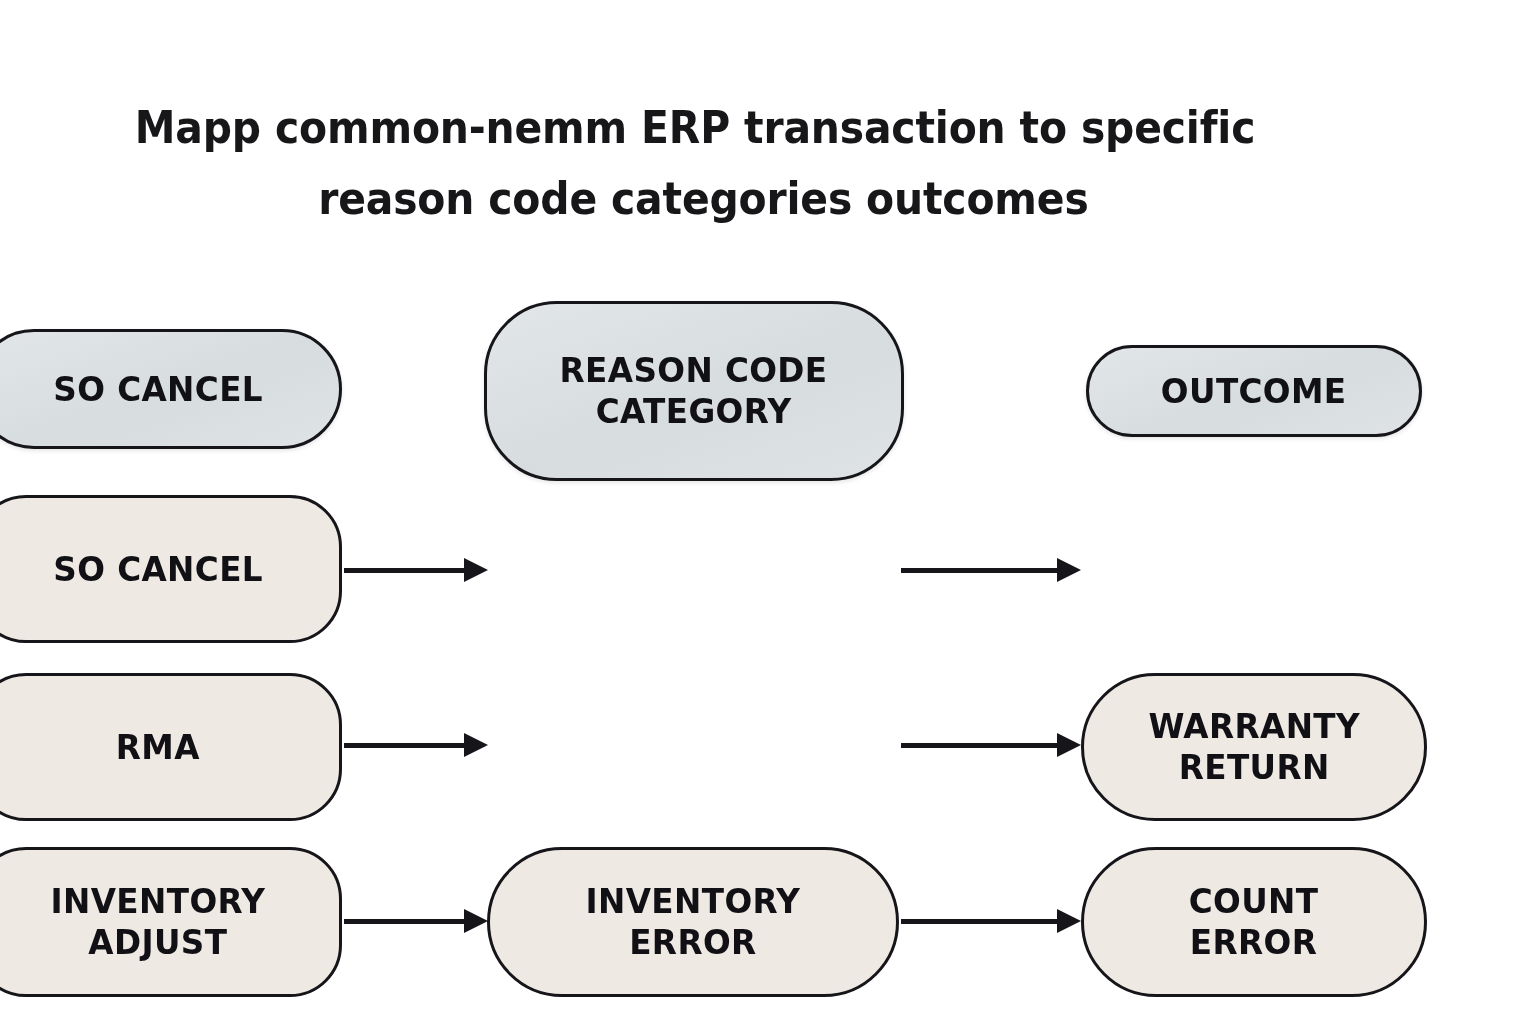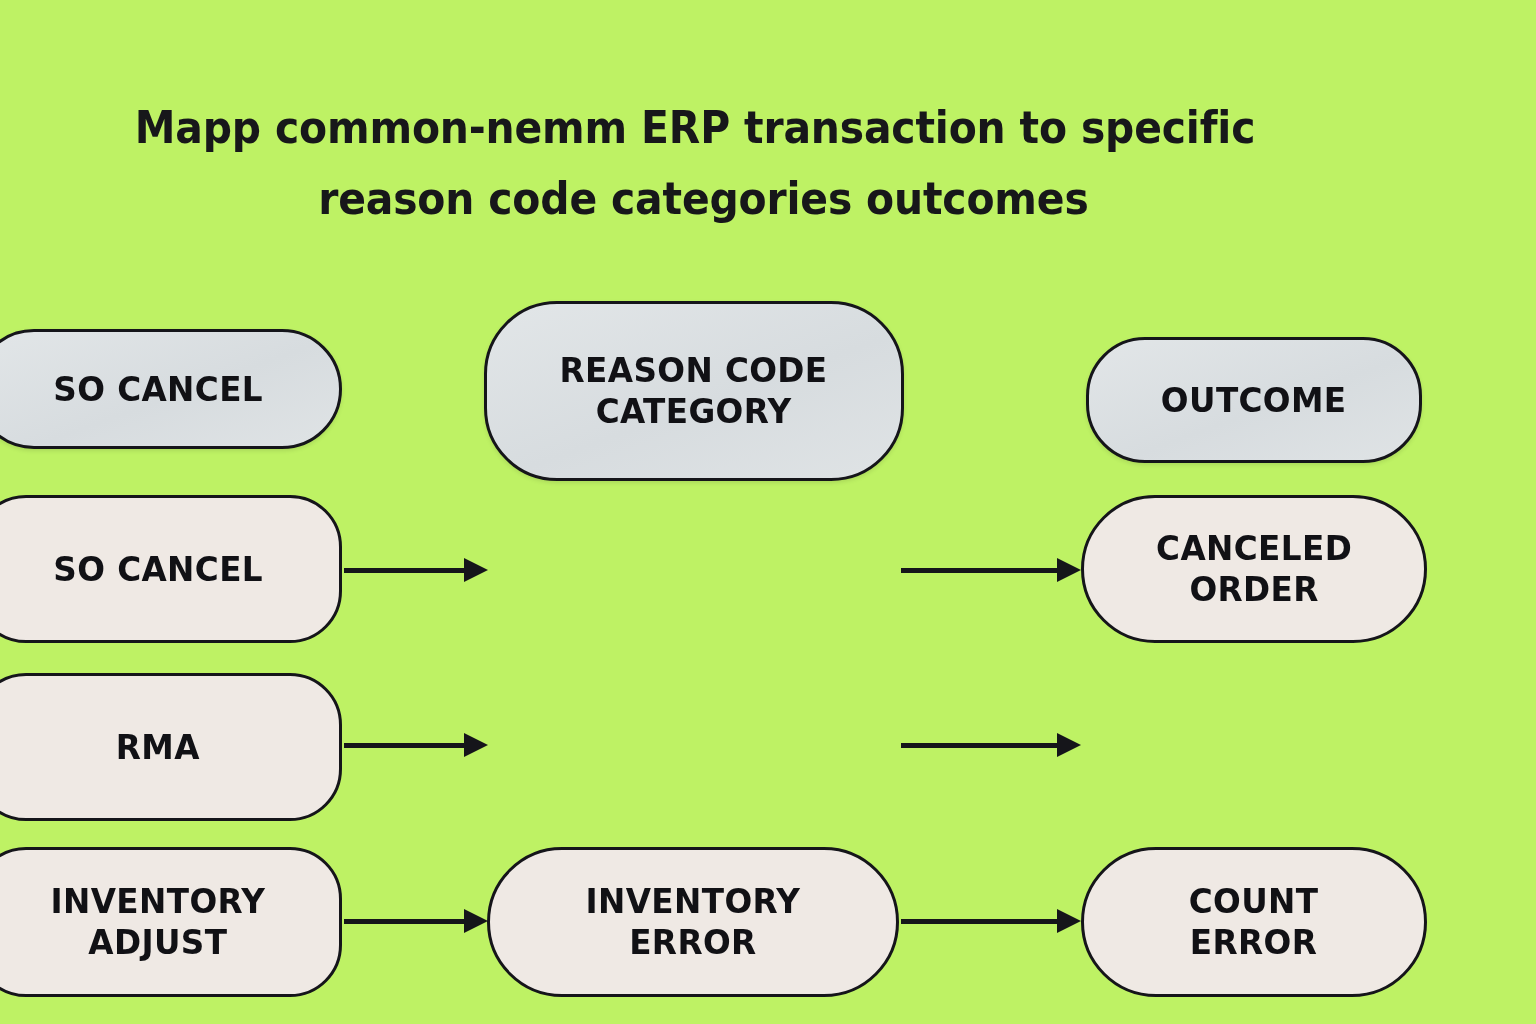--- a/index.html
+++ b/index.html
@@ -11,21 +11,21 @@
     height: 1024px;
     overflow: hidden;
     background: #f0eae5;
     font-family: "Liberation Sans", sans-serif;
   }
 
   #canvas {
     position: relative;
     width: 1536px;
     height: 1024px;
-    background: #bef264;
+    background: #ffffff;
   }
 
   
   #title {
     position: absolute;
     left: 0;
     top: 92px;
     width: 1390px;
     text-align: center;
     color: #17171a;
@@ -71,21 +71,21 @@
   .col-left  { left: -26px; width: 368px; }
   .col-mid   { left: 487px; width: 412px; }
   .col-right { left: 1081px; width: 346px; }
 
   .col-mid.header   { left: 484px; width: 420px; }
   .col-right.header { left: 1086px; width: 336px; }
 
   
   .row-head { top: 329px; height: 120px; border-radius: 60px; font-size: 34px; }
   .row-head.col-mid   { top: 301px; height: 180px; border-radius: 73px; }
-  .row-head.col-right { top: 337px; height: 126px; border-radius: 59px; }
+  .row-head.col-right { top: 345px; height: 92px; border-radius: 59px; }
 
   .row-1 { top: 495px; height: 148px; border-radius: 74px; font-size: 34px; }
   .row-2 { top: 673px; height: 148px; border-radius: 74px; font-size: 34px; }
   .row-3 { top: 847px; height: 150px; border-radius: 75px; font-size: 34px; }
 
   .col-left.row-1 { border-radius: 52px; }
   .col-left.row-2 { border-radius: 52px; }
   .col-left.row-3 { border-radius: 52px; }
 
   
@@ -148,35 +148,35 @@
     <span class="txt">SO CANCEL</span>
   </div>
   <div class="arrow arr-l arow1">
     <span class="shaft"></span>
     <span class="head"></span>
   </div>
   <div class="arrow arr-r arow1">
     <span class="shaft"></span>
     <span class="head"></span>
   </div>
-  <div class="pill col-right row-1">
-    <span class="txt">CANCELED
-ORDER</span>
-  </div>
 
   <div class="pill col-left row-2">
     <span class="txt">RMA</span>
   </div>
   <div class="arrow arr-l arow2">
     <span class="shaft"></span>
     <span class="head"></span>
   </div>
   <div class="arrow arr-r arow2">
     <span class="shaft"></span>
     <span class="head"></span>
+  </div>
+  <div class="pill col-right row-2">
+    <span class="txt">WARRANTY
+RETURN</span>
   </div>
 
   <div class="pill col-left row-3">
     <span class="txt">INVENTORY
 ADJUST</span>
   </div>
   <div class="arrow arr-l arow3">
     <span class="shaft"></span>
     <span class="head"></span>
   </div>

